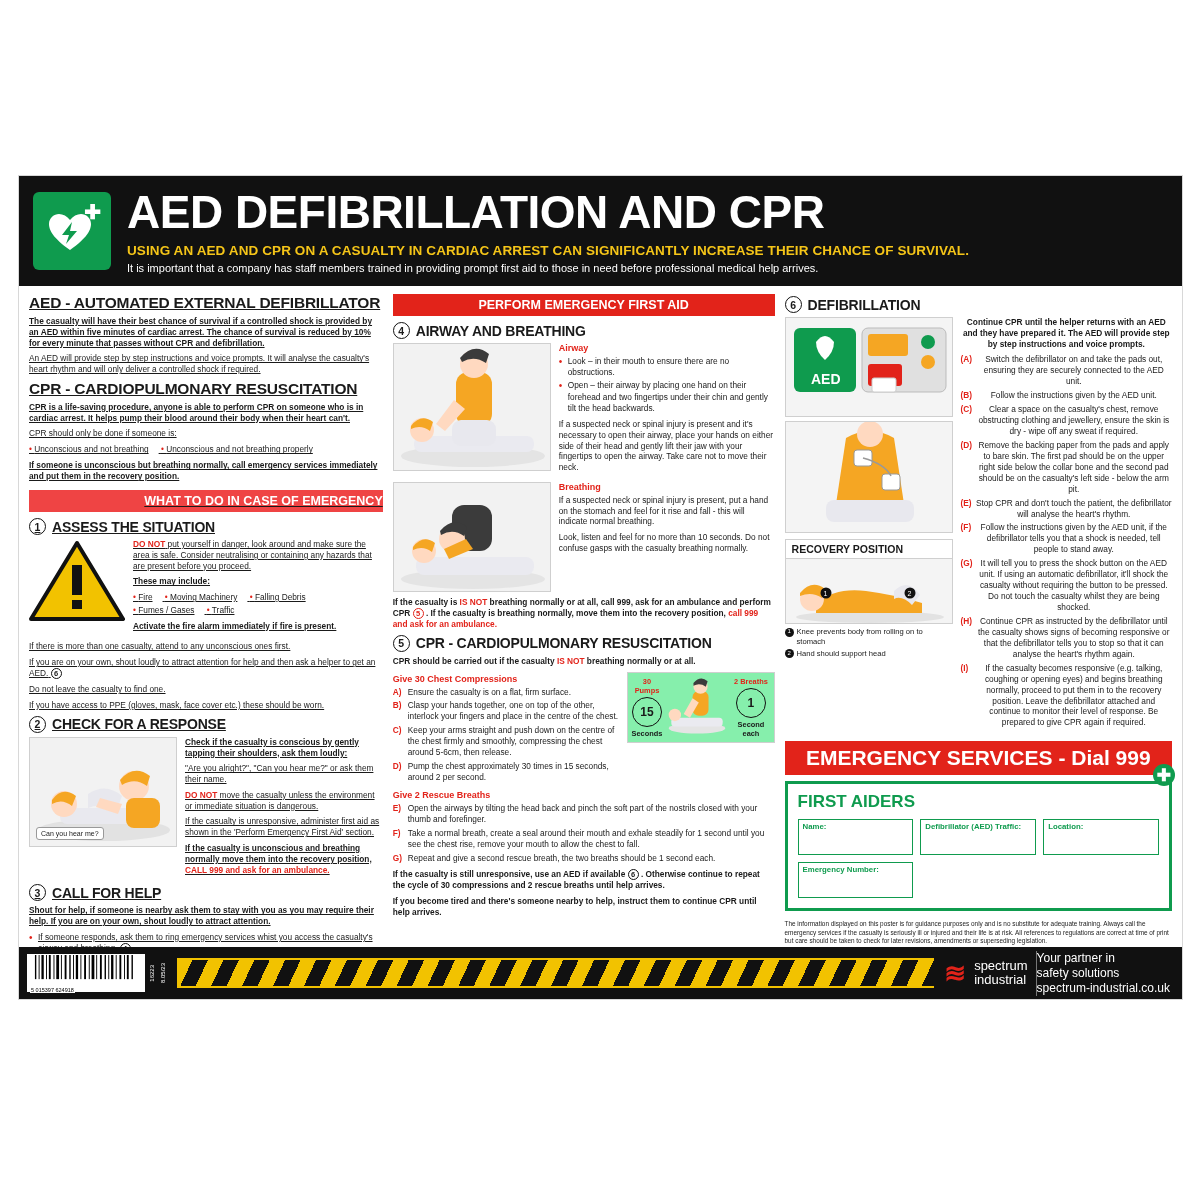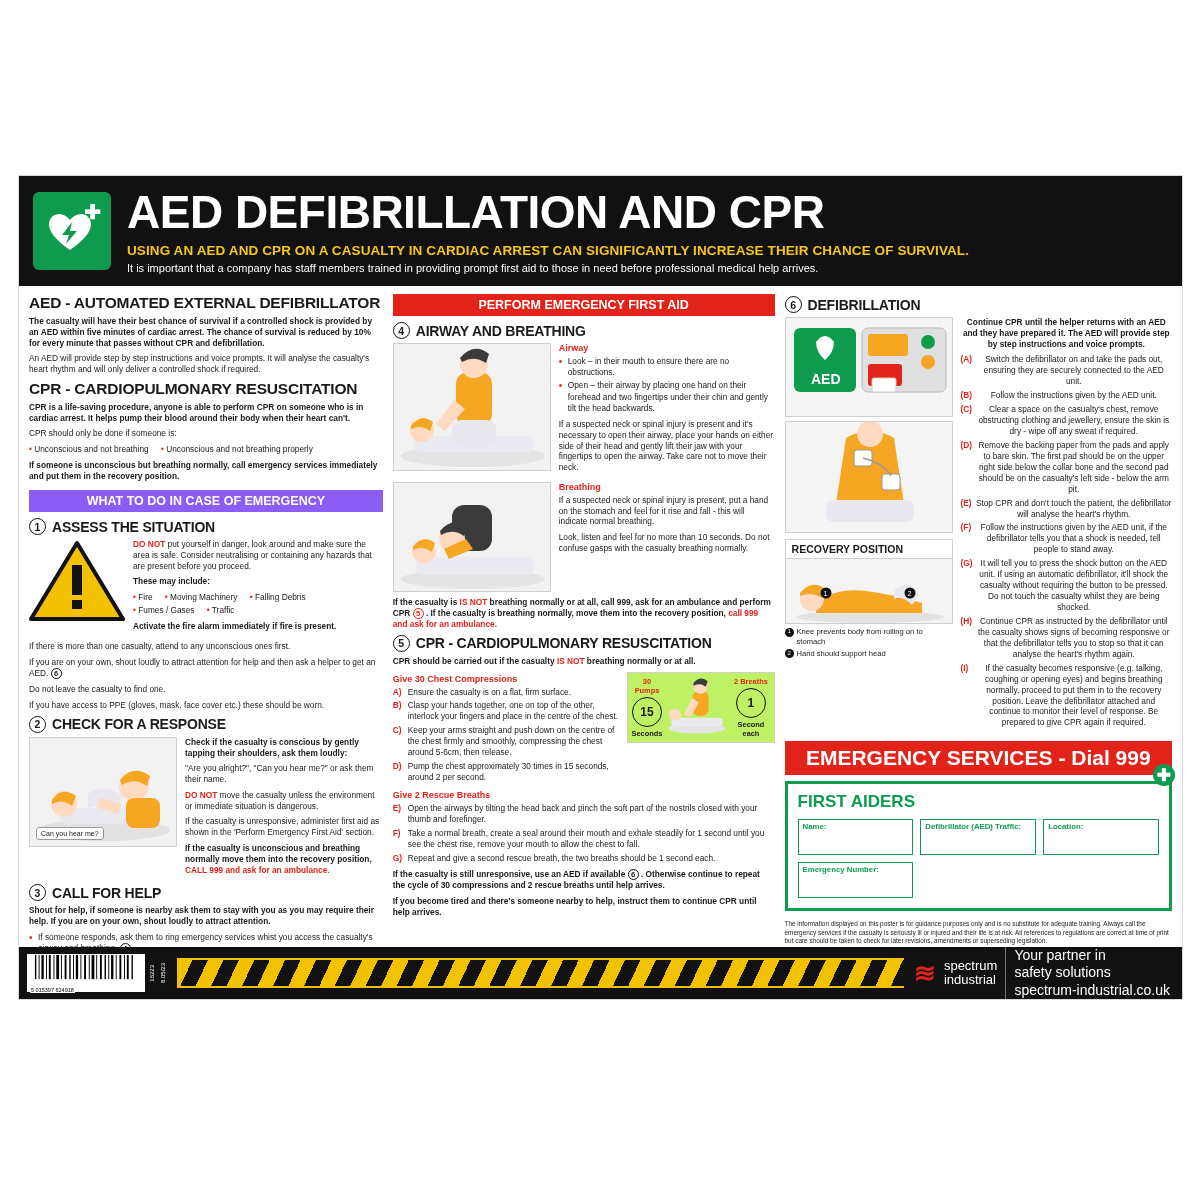--- a/index.html
+++ b/index.html
@@ -63,21 +63,21 @@
     font-weight:normal;
   }
   
   .cols {
     display:flex;
     padding:8px 10px 0 10px;
     gap:10px;
     height:662px;
   }
   .col { width:33.33%; }
-  .col1 { width:31.5%; }
+  .col1 { width:31.5%;text-decoration:underline; }
   .col2 { width:34%; }
   .col3 { width:34.5%; }
 
   h2.sec {
     font-size:15.5px;
     font-weight:bold;
     margin:0 0 4px 0;
     letter-spacing:-0.2px;
   }
   p.body, li.body { font-size:8.3px; line-height:1.3; margin:0 0 5px 0; }
@@ -92,22 +92,22 @@
   }
   .bullets li:before {
     content:"•"; color:#e2231a; position:absolute; left:0; top:-1px;
     font-size:10px;
   }
   .inline-bullets { font-size:8.3px; line-height:1.35; }
   .inline-bullets span { margin-right:10px; }
   .inline-bullets span:before { content:"• "; color:#e2231a; }
 
   .blackbar {
-    background:#8b5cf6; color:#ffffff;
-    text-align:center; font-weight:bold;
+    background:#ef4444; color:#ffffff;
+    text-align:right; font-weight:bold;
     font-size:12.5px; padding:4px 0; margin:8px 0 6px 0;
   }
   .redbar {
     background:#e2231a; color:#ffffff;
     text-align:center; font-weight:bold;
     font-size:12.5px; padding:4px 0; margin:0 0 6px 0;
   }
   .steptitle {
     display:flex; align-items:center; gap:6px;
     margin:4px 0 4px 0;
@@ -181,21 +181,21 @@
   }
   .fa-plus {
     position:absolute; right:-6px; top:-20px;
     width:22px; height:22px; border-radius:50%;
     background:#0f9b4e; color:#fff; font-size:17px; font-weight:bold;
     display:flex; align-items:center; justify-content:center;
   }
   .disclaimer { font-size:6.4px; line-height:1.3; margin-top:9px; color:#222; }
 
   
-  .pumps { display:flex; gap:4px; border:1px solid #cfcfcf; padding:4px; background:#bef264; }
+  .pumps { display:flex; gap:4px; border:1px solid #cfcfcf; padding:4px; background:#86efac; }
   .pump-col { text-align:center; font-size:7.4px; font-weight:bold; }
   .pump-circle {
     width:30px; height:30px; border-radius:50%;
     border:1.6px solid #111; display:flex; align-items:center;
     justify-content:center; font-size:12px; font-weight:bold; margin:2px auto;
   }
 
   
   .footer {
     position:absolute; left:0; bottom:0; width:100%; height:52px;
@@ -207,21 +207,21 @@
     font-size:5.5px; color:#000; position:relative;
   }
   .hazard {
     flex:1 1 auto; height:30px; margin:0 10px;
     background:repeating-linear-gradient(115deg,#f2c200 0 14px,#111111 14px 28px);
     border-top:2px solid #f2c200; border-bottom:2px solid #f2c200;
   }
   .brand { color:#fff; display:flex; align-items:center; gap:8px; padding-right:12px; }
   .brand-mark { color:#e2231a; font-size:26px; line-height:1; font-weight:bold; }
   .brand-name { font-size:13px; font-weight:normal; line-height:1.05; }
-  .brand-tag { font-size:14px; border-left:1px solid #777; padding-left:8px; line-height:1.25; }
+  .brand-tag { font-size:12px; border-left:1px solid #777; line-height:1.25; }
   .sku {
     color:#fff; font-size:6px; writing-mode:vertical-rl; transform:rotate(180deg);
     margin-left:4px; line-height:1.2;
   }
 </style>
 </head>
 <body>
 
 <div class="poster">
 

